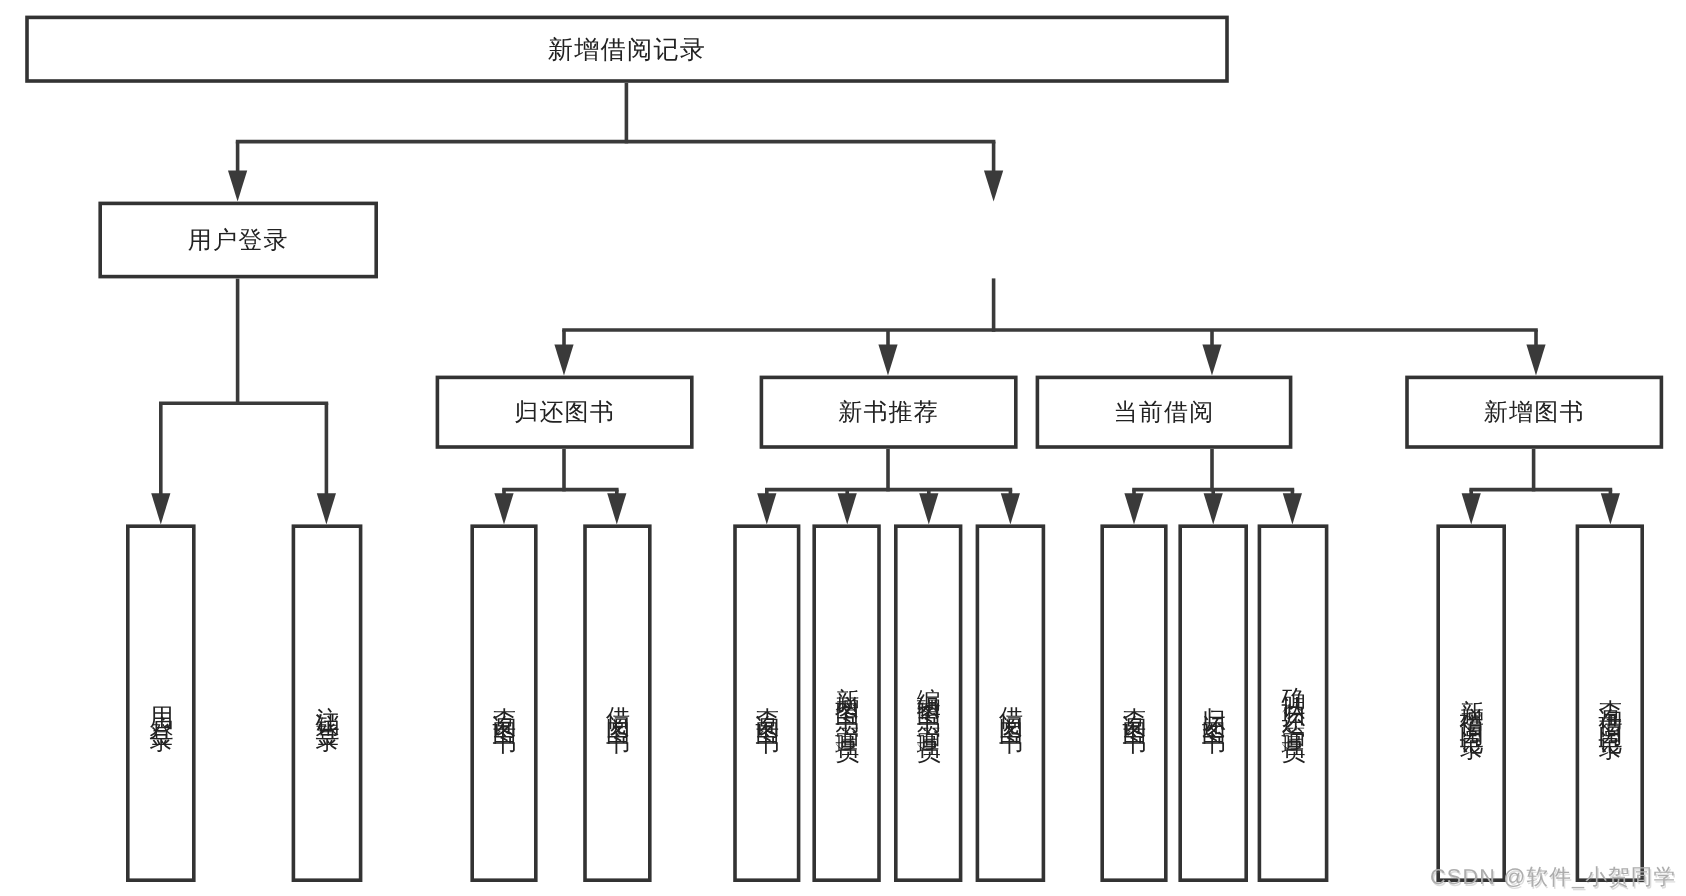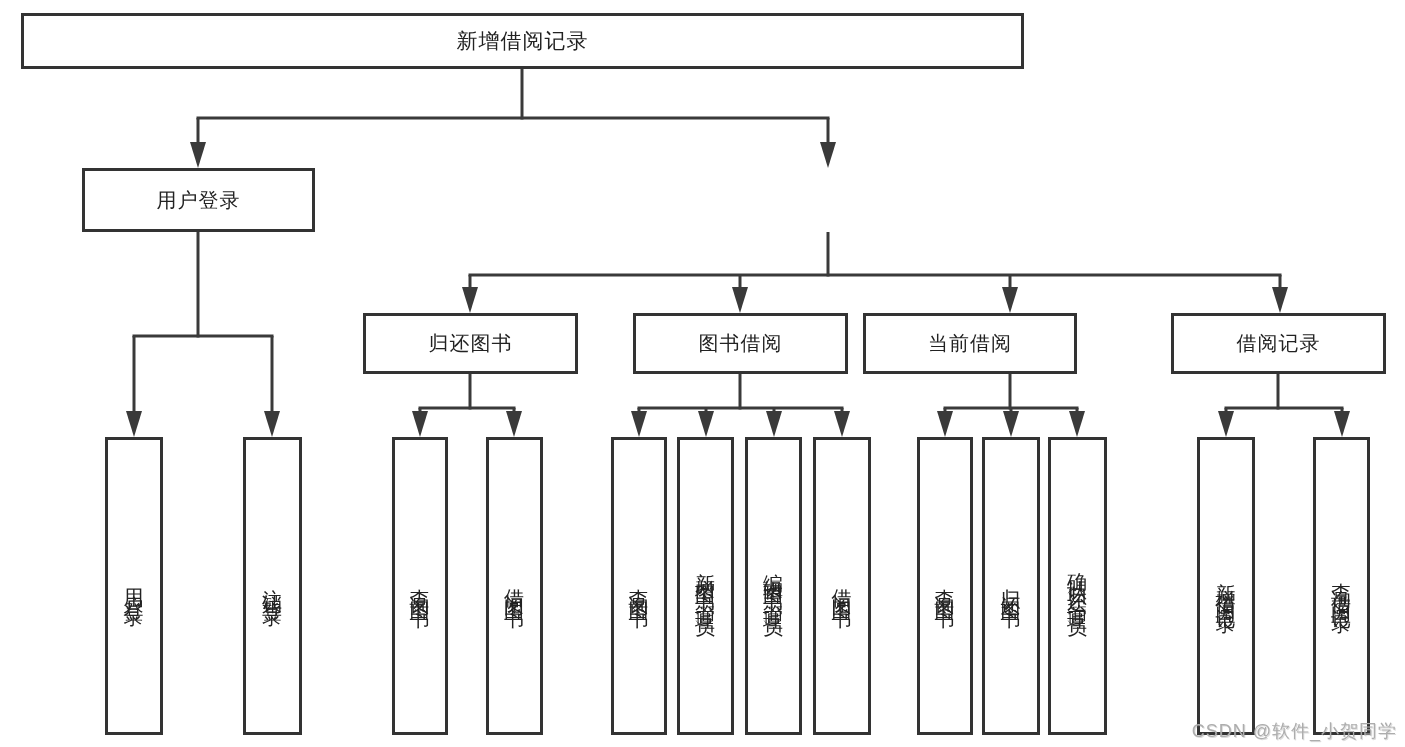--- a/index.html
+++ b/index.html
@@ -99,23 +99,23 @@
       <polygon points="1218,411 1234,411 1226,437" fill="#3a3a3a"></polygon>
       <line x1="1342" y1="408" x2="1342" y2="415" stroke="#3a3a3a" stroke-width="3"></line>
       <polygon points="1334,411 1350,411 1342,437" fill="#3a3a3a"></polygon>
     </svg>
 
   <div class="box h root" style="left:21px; top:13px; width:1003px; height:56px;">新增借阅记录</div>
 
   <div class="box h" style="left:82px; top:168px; width:233px; height:64px;">用户登录</div>
 
   <div class="box h" style="left:363px; top:313px; width:215px; height:61px;">归还图书</div>
-  <div class="box h" style="left:633px; top:313px; width:215px; height:61px;">图书借阅</div>
+  <div class="box h" style="left:633px; top:313px; width:215px; height:61px;">新书推荐</div>
   <div class="box h" style="left:863px; top:313px; width:214px; height:61px;">当前借阅</div>
-  <div class="box h" style="left:1171px; top:313px; width:215px; height:61px;">借阅记录</div>
+  <div class="box h" style="left:1171px; top:313px; width:215px; height:61px;">新增图书</div>
 
   <div class="box v" style="left:105px; top:437px; width:58px; height:298px;">用户登录</div>
   <div class="box v" style="left:243px; top:437px; width:59px; height:298px;">注销登录</div>
 
   <div class="box v" style="left:392px; top:437px; width:56px; height:298px;">查询图书</div>
   <div class="box v" style="left:486px; top:437px; width:57px; height:298px;">借阅图书</div>
 
   <div class="box v" style="left:611px; top:437px; width:56px; height:298px;">查询图书</div>
   <div class="box v" style="left:677px; top:437px; width:57px; height:298px;">新增图书（管理员）</div>
   <div class="box v" style="left:745px; top:437px; width:57px; height:298px;">编辑图书（管理员）</div>

